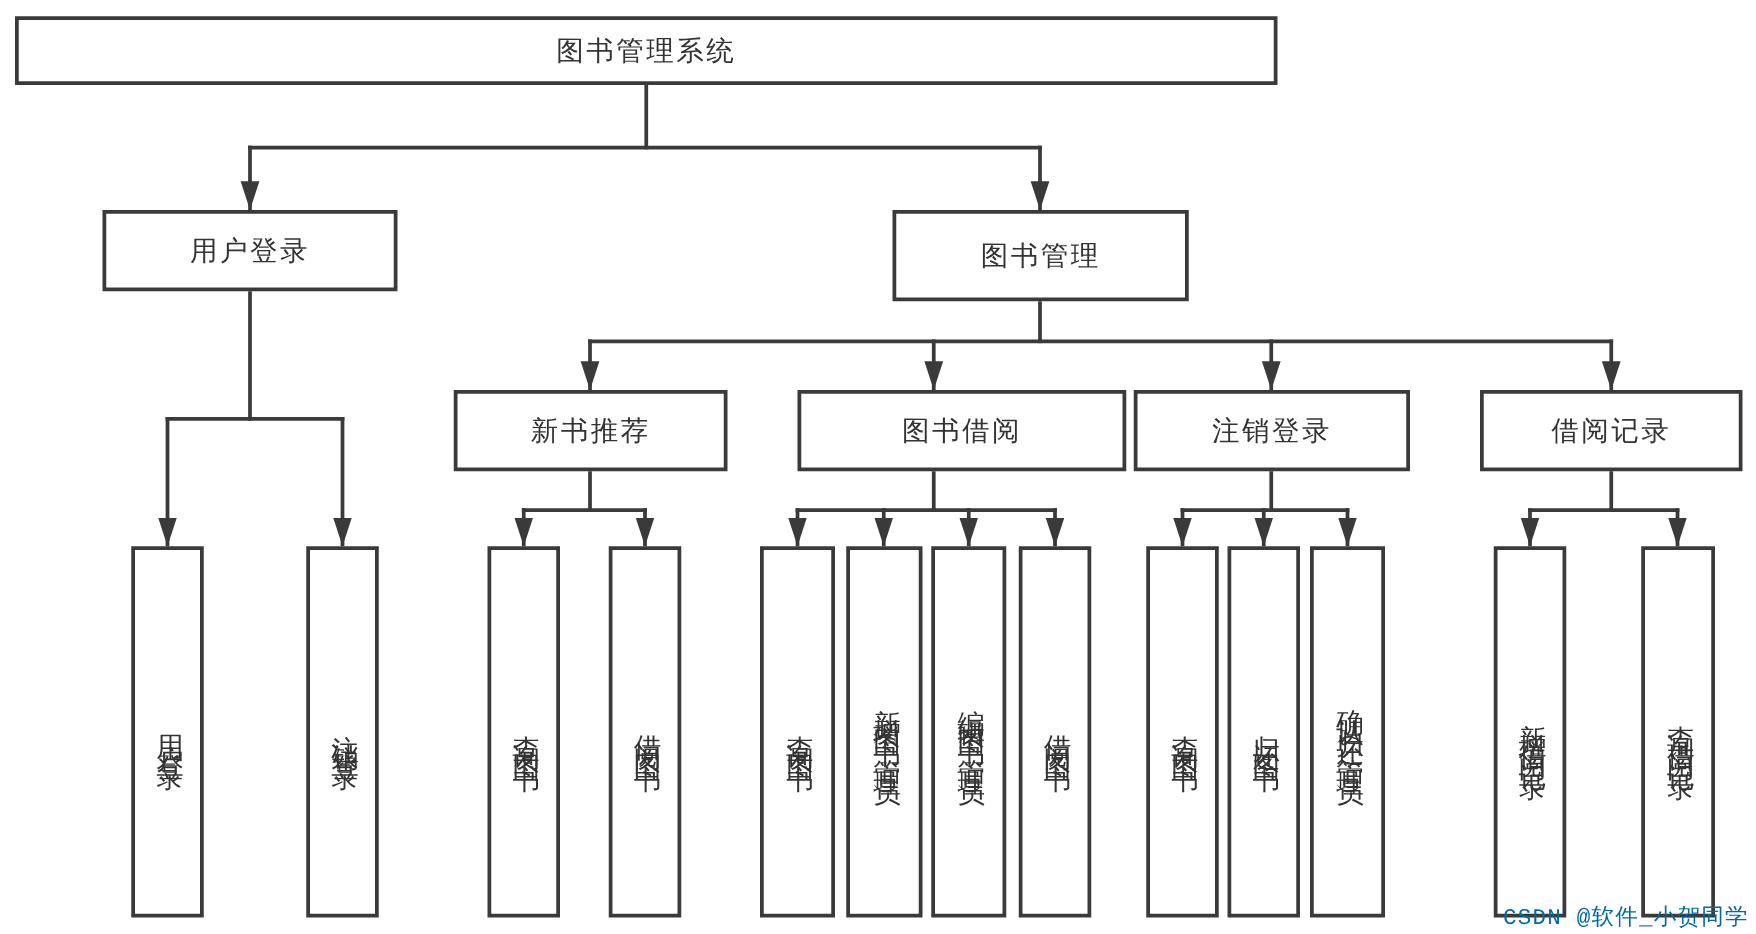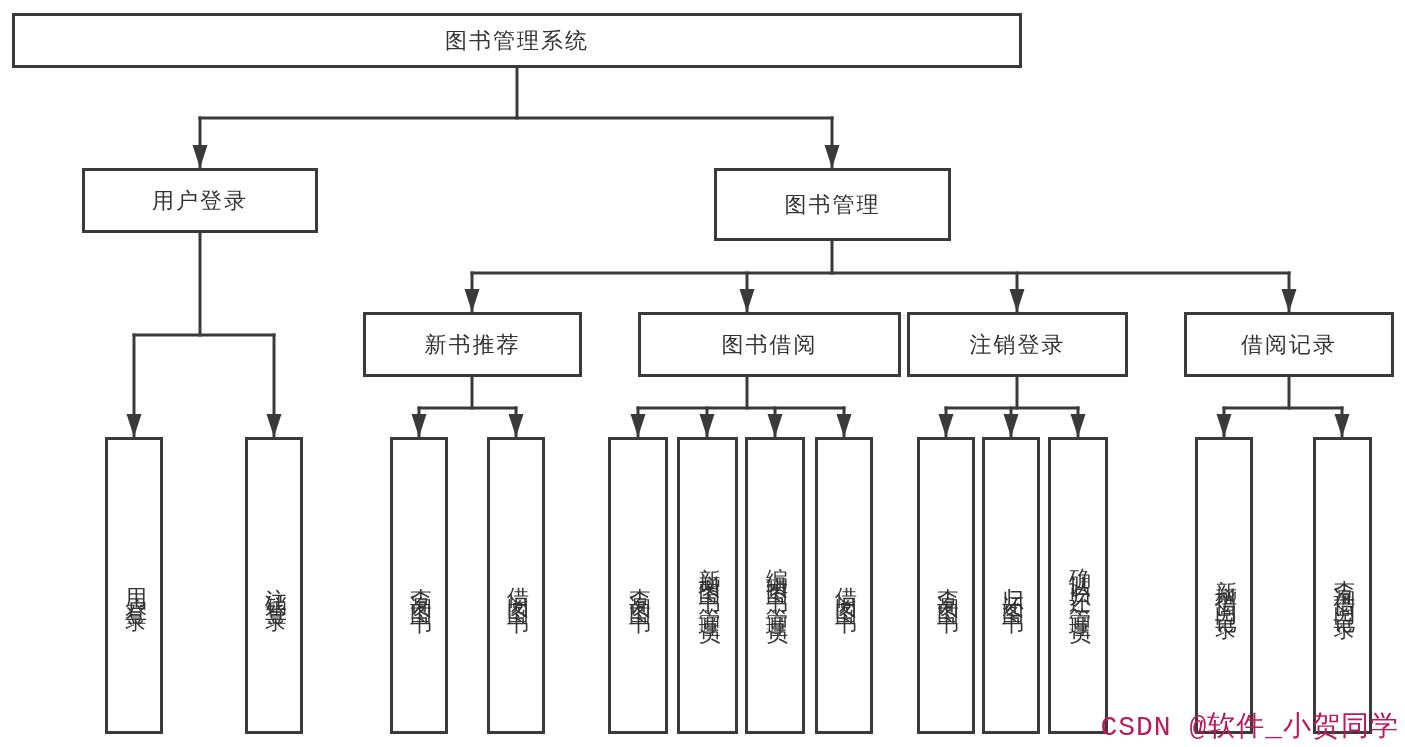--- a/index.html
+++ b/index.html
@@ -14,21 +14,21 @@
     display:flex; align-items:center; justify-content:center;
     text-align:center;
   }
   .h { font-size:22px; letter-spacing:2px; white-space:nowrap; }
   .v {
     writing-mode:vertical-rl; text-orientation:mixed;
     font-size:22px; letter-spacing:8px; line-height:1;
   }
   .watermark {
     position:absolute; right:6px; bottom:2px; z-index:5;
-    font-size:28px; color:#be185d; letter-spacing:1px; white-space:nowrap;
+    font-size:18px; color:#0369a1; letter-spacing:1px; white-space:nowrap;
   }
 </style>
 </head>
 <body>
 
 <div class="canvas">
 
   <svg class="connectors" viewBox="0 0 1405 747" xmlns="http://www.w3.org/2000/svg">
     <defs>
       <marker id="arw" markerUnits="userSpaceOnUse" markerWidth="24" markerHeight="16" refX="23" refY="8" orient="auto">

